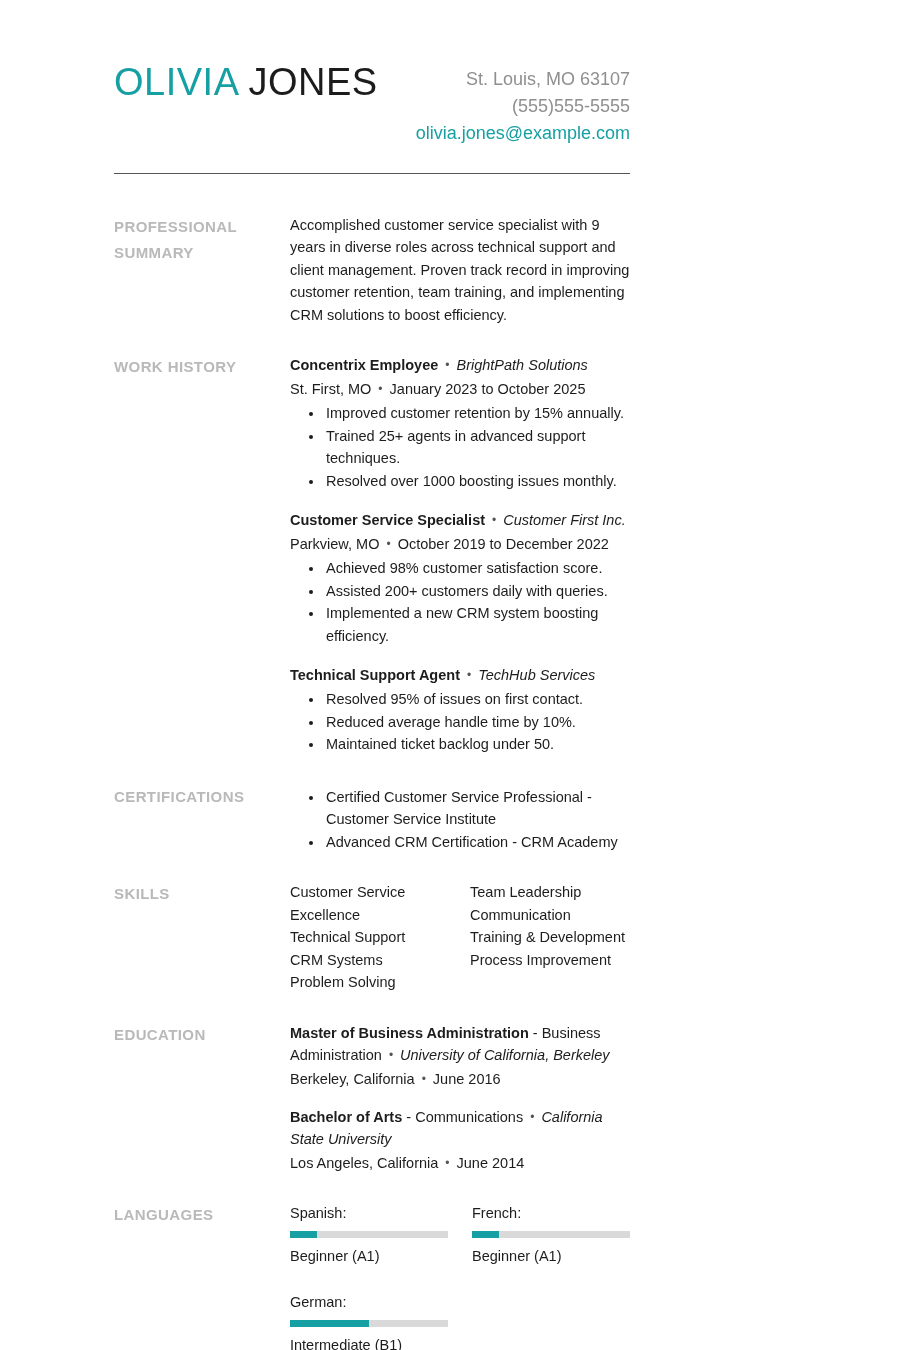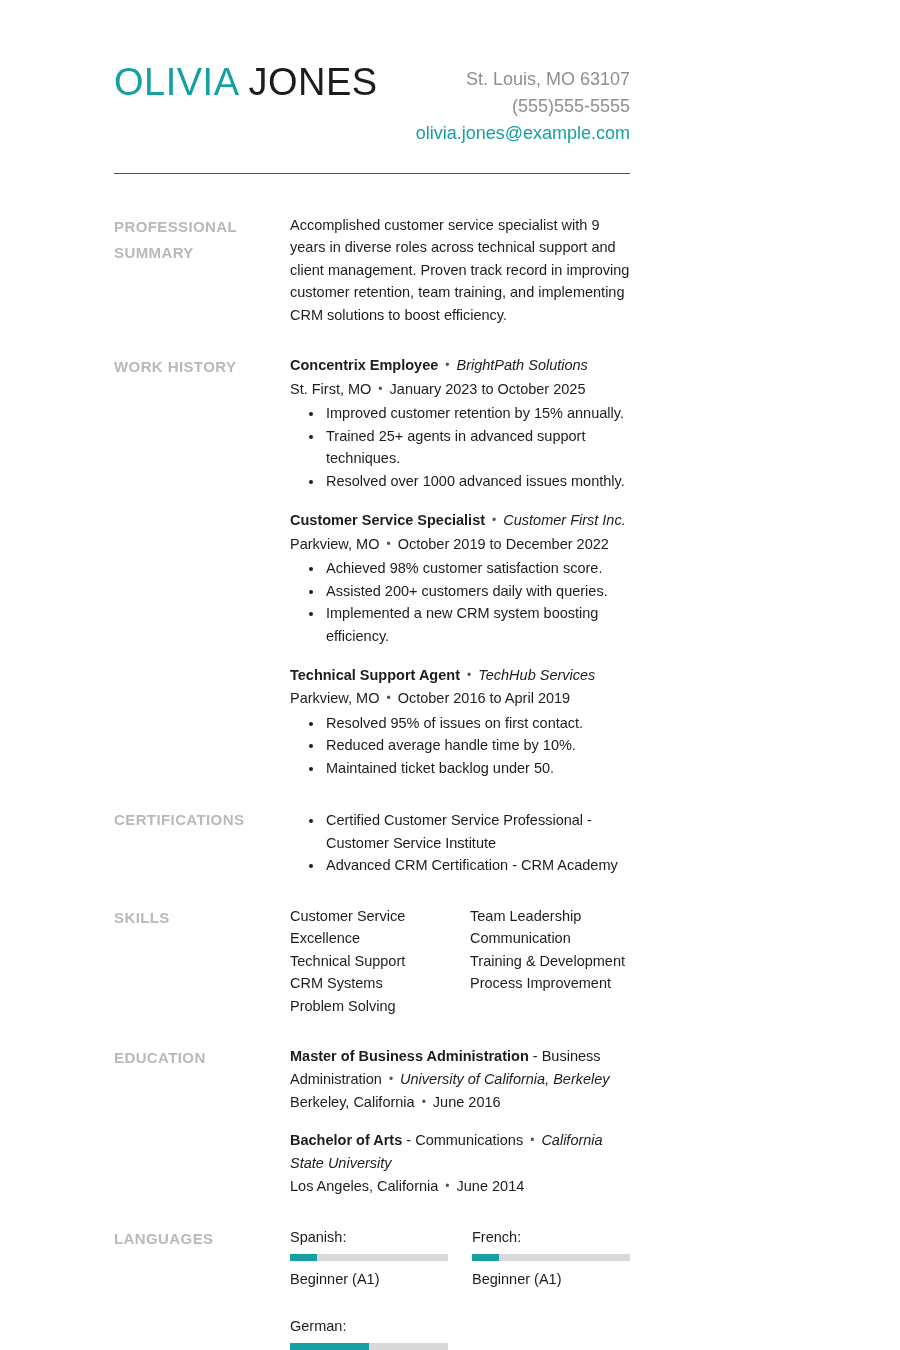--- a/index.html
+++ b/index.html
@@ -130,37 +130,36 @@
   <div class="section">
     <div class="sec-label">WORK HISTORY</div>
     <div class="sec-content">
 
       <div class="job">
         <div><span class="job-title">Concentrix Employee</span><span class="sep">•</span><span class="company">BrightPath Solutions</span></div>
         <div class="meta"><span>St. First, MO</span><span class="sep">•</span><span>January 2023 to October 2025</span></div>
         <ul class="bullets">
           <li>Improved customer retention by 15% annually.</li>
           <li>Trained 25+ agents in advanced support techniques.</li>
-          <li>Resolved over 1000 advanced issues monthly.</li>
+          <li>Resolved over 1000 boosting issues monthly.</li>
         </ul>
       </div>
 
       <div class="job">
         <div><span class="job-title">Customer Service Specialist</span><span class="sep">•</span><span class="company">Customer First Inc.</span></div>
         <div class="meta"><span>Parkview, MO</span><span class="sep">•</span><span>October 2019 to December 2022</span></div>
         <ul class="bullets">
           <li>Achieved 98% customer satisfaction score.</li>
           <li>Assisted 200+ customers daily with queries.</li>
           <li>Implemented a new CRM system boosting efficiency.</li>
         </ul>
       </div>
 
       <div class="job">
         <div><span class="job-title">Technical Support Agent</span><span class="sep">•</span><span class="company">TechHub Services</span></div>
-        <div class="meta"><span>Parkview, MO</span><span class="sep">•</span><span>October 2016 to April 2019</span></div>
         <ul class="bullets">
           <li>Resolved 95% of issues on first contact.</li>
           <li>Reduced average handle time by 10%.</li>
           <li>Maintained ticket backlog under 50.</li>
         </ul>
       </div>
 
     </div>
   </div>
 

